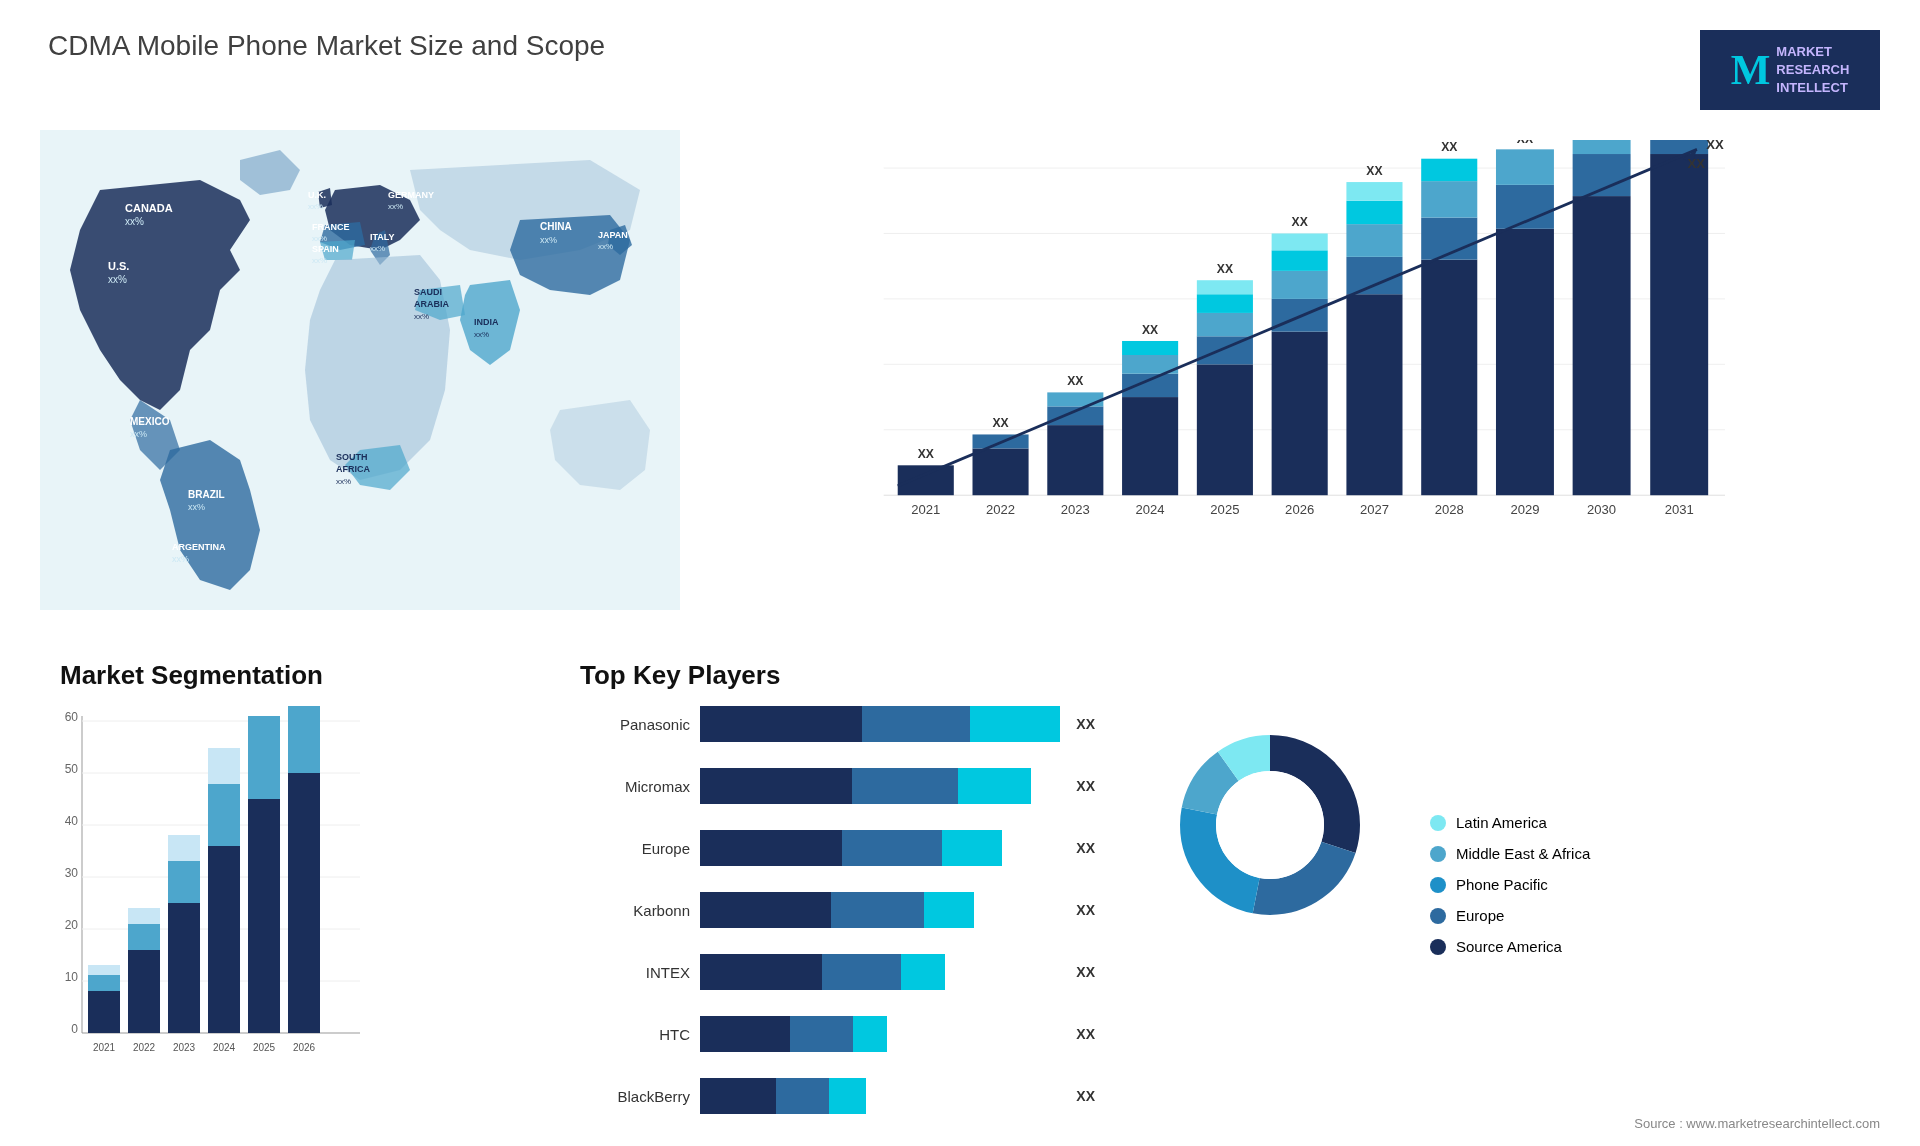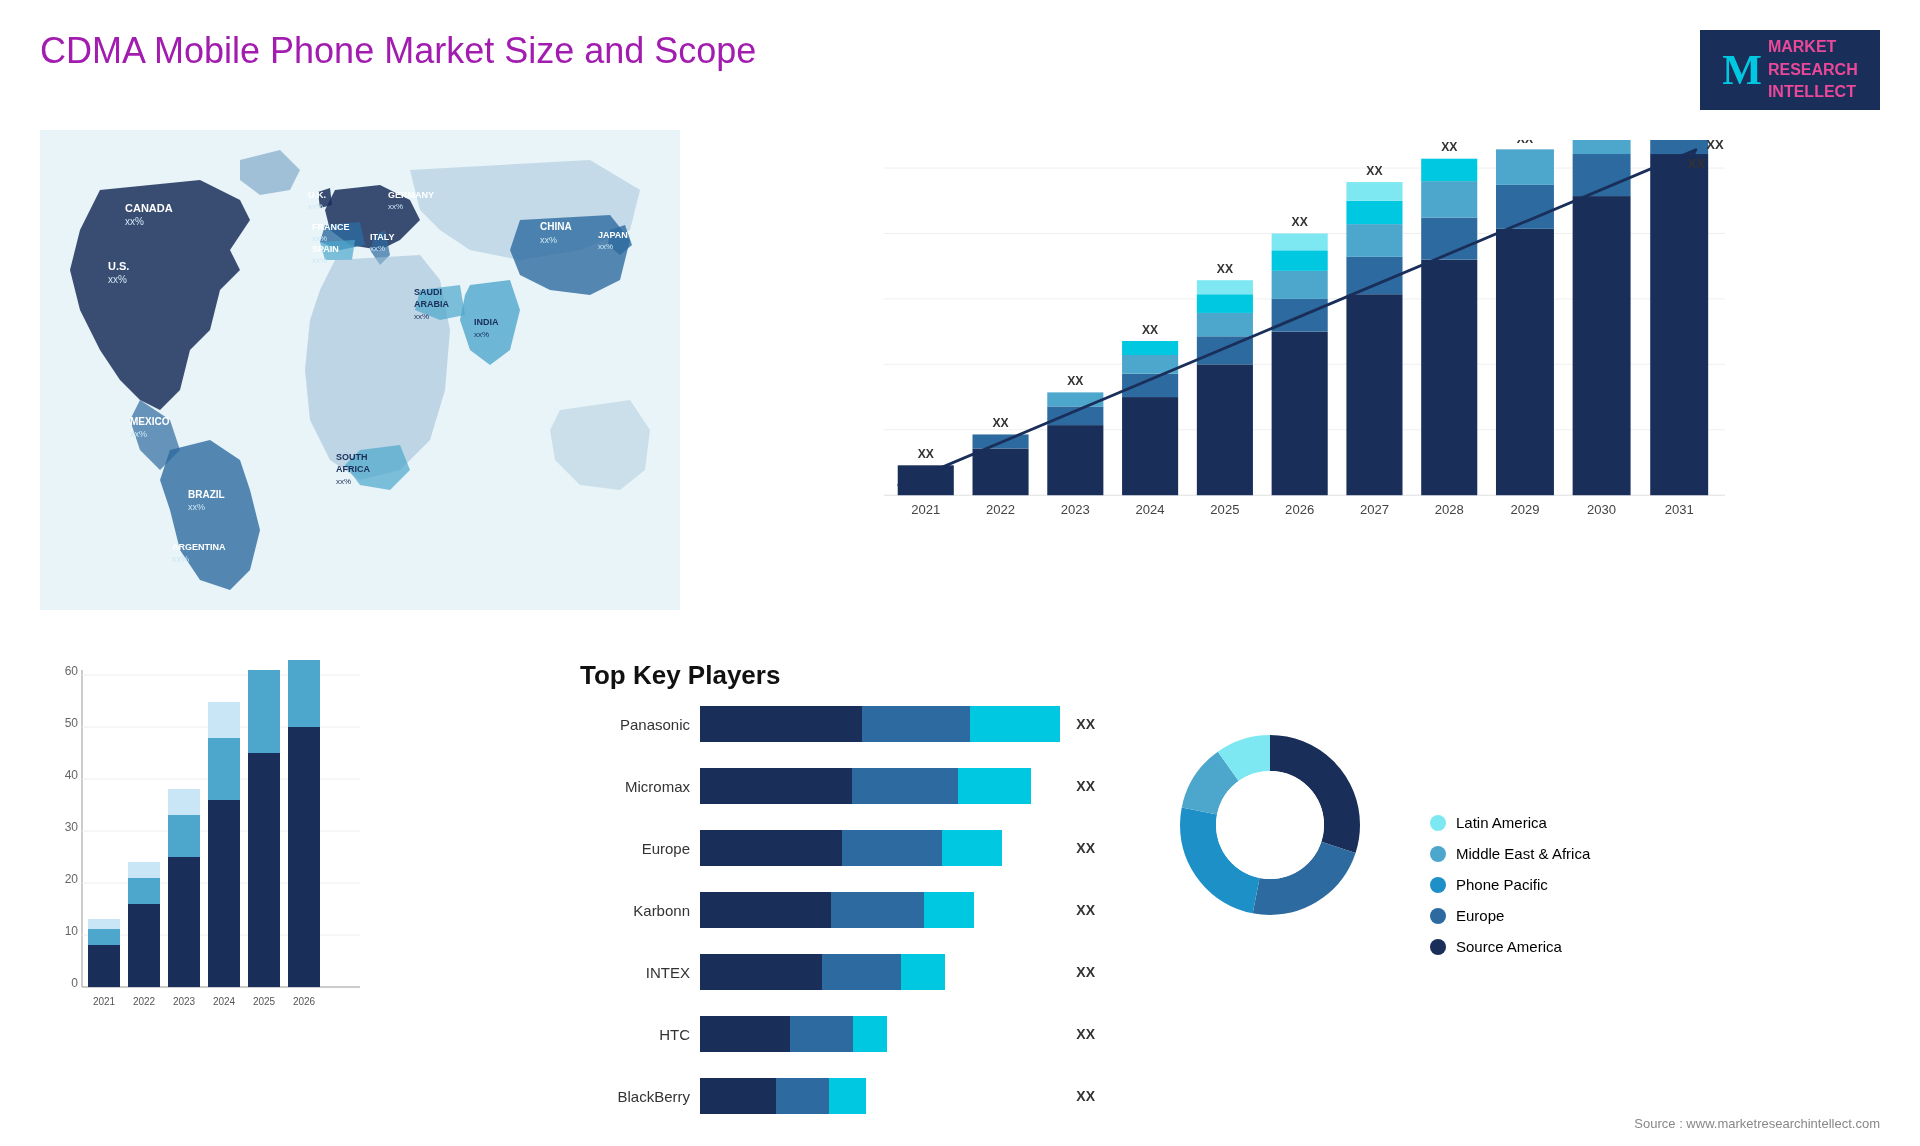--- a/index.html
+++ b/index.html
@@ -17,23 +17,24 @@
       background: #fff;
     }
     
     .header {
       display: flex;
       justify-content: space-between;
       align-items: flex-start;
       margin-bottom: 20px;
     }
     .page-title {
-      font-size: 36px;
+      font-size: 28px;
       font-weight: 400;
-      color: #a21caf;
+      color: #404040;
+      margin-left: 8px;
     }
     .logo-area {
       display: flex;
       flex-direction: column;
       align-items: center;
     }
     .logo-box {
       width: 180px;
       height: 80px;
       background: #1a2e5a;
@@ -178,21 +179,21 @@
 <body>
 
 <div class="page">
 
   <div class="header">
     <h1 class="page-title">CDMA Mobile Phone Market Size and Scope</h1>
     <div class="logo-area">
       <div class="logo-box">
         <div style="display:flex;align-items:center;gap:6px;">
           <div style="color:#00c8e0;font-size:42px;font-weight:900;font-family:serif;">M</div>
-          <div style="color:#ec4899;font-size:16px;font-weight:700;line-height:1.4;">
+          <div style="color:#c4b5fd;font-size:13px;font-weight:700;line-height:1.4;">
             MARKET<br>RESEARCH<br>INTELLECT
           </div>
         </div>
       </div>
     </div>
   </div>
 
   <div class="top-section">
 
     <div class="world-map-container">
@@ -367,20 +368,21 @@
           <text x="920" y="10" font-size="14" font-weight="bold" fill="#333">XX</text>
           <text x="900" y="30" font-size="14" font-weight="bold" fill="#333">XX</text>
         </svg>
       </div>
     </div>
   </div>
 
   <div class="bottom-section">
 
     <div class="market-seg">
+      <h2 class="section-title">Market Segmentation</h2>
       <div style="display:flex;gap:20px;align-items:flex-start;">
         <svg viewBox="0 0 320 380" style="width:320px;height:380px;">
 
           <text x="18" y="15" font-size="12" fill="#666" text-anchor="end">60</text>
           <text x="18" y="67" font-size="12" fill="#666" text-anchor="end">50</text>
           <text x="18" y="119" font-size="12" fill="#666" text-anchor="end">40</text>
           <text x="18" y="171" font-size="12" fill="#666" text-anchor="end">30</text>
           <text x="18" y="223" font-size="12" fill="#666" text-anchor="end">20</text>
           <text x="18" y="275" font-size="12" fill="#666" text-anchor="end">10</text>
           <text x="18" y="327" font-size="12" fill="#666" text-anchor="end">0</text>

